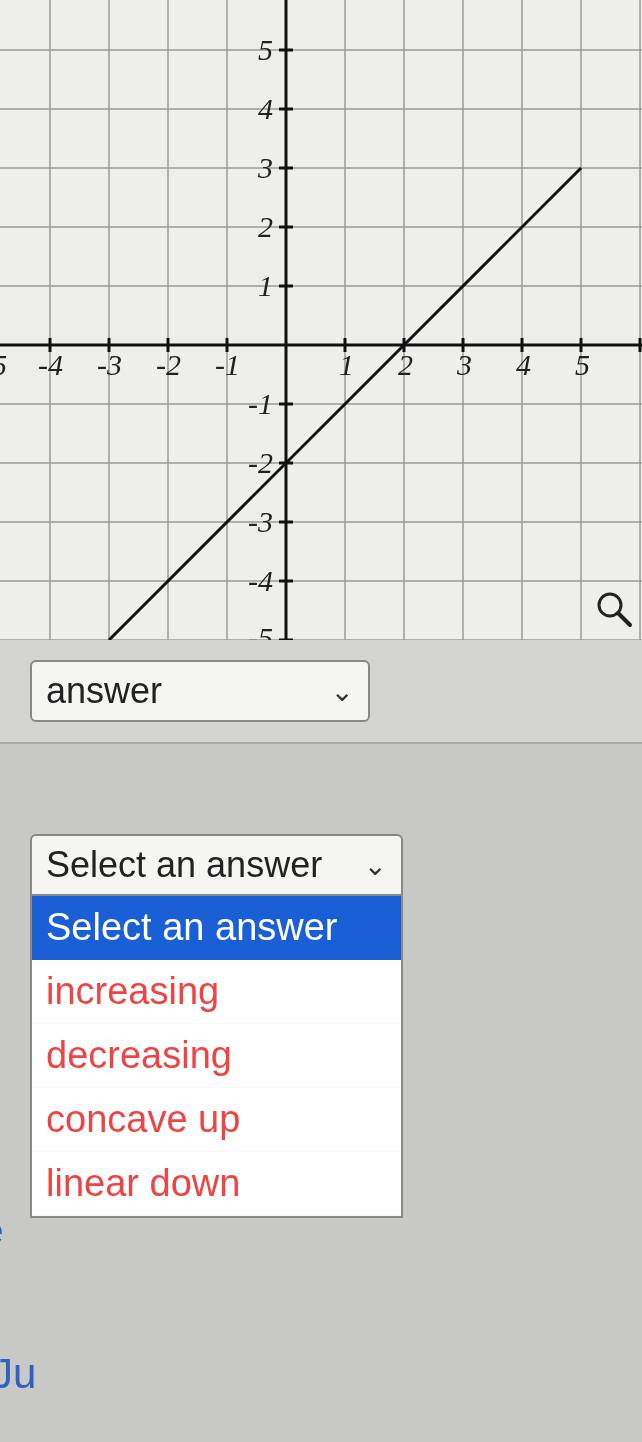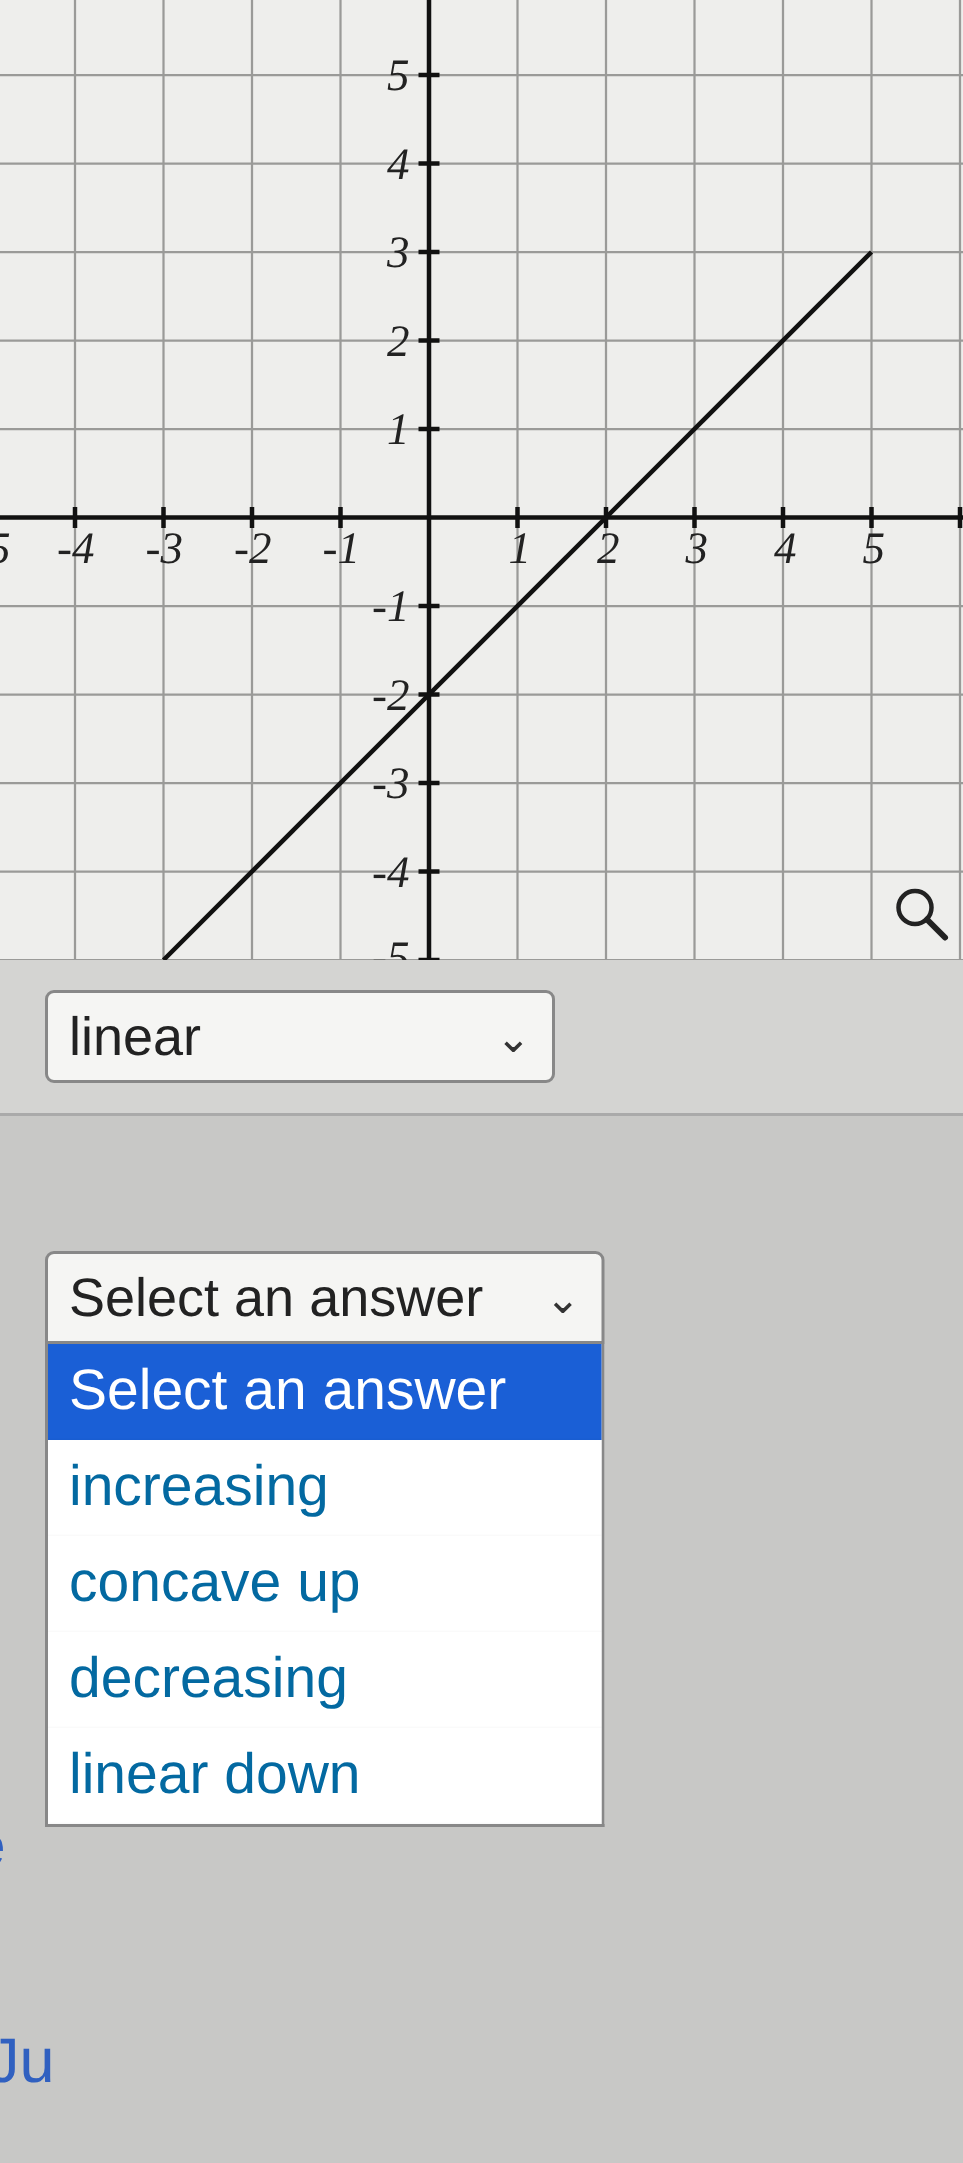--- a/index.html
+++ b/index.html
@@ -86,21 +86,21 @@
   }
   .options-panel {
     background: #fff;
     border: 2px solid #888;
     border-top: none;
     width: 100%;
   }
   .option {
     padding: 10px 14px;
     font-size: 38px;
-    color: #0369a1;
+    color: #ef4444;
     background: #fff;
     border-bottom: 1px solid rgba(0,0,0,0.02);
   }
   .option.highlight {
     background: #1a5fd6;
     color: #fff;
   }
   .side-text {
     position: absolute;
     font-size: 38px;
@@ -219,38 +219,38 @@
     </g>
   </svg>
   <svg class="magnify" viewBox="0 0 40 40">
     <circle cx="16" cy="16" r="11" stroke="#222" stroke-width="3" fill="none"></circle>
     <line x1="24" y1="24" x2="36" y2="36" stroke="#222" stroke-width="4" stroke-linecap="round"></line>
   </svg>
 </div>
 
 <div class="dropdown-row">
   <div class="select-box">
-    <span>linear</span>
+    <span>answer</span>
     <span class="chev">⌄</span>
   </div>
 </div>
 
 <div class="spacer"></div>
 
 <div class="dropdown-open-area">
   <div class="open-select">
     <div class="open-select-header">
       <span>Select an answer</span>
       <span class="chev">⌄</span>
     </div>
     <div class="options-panel">
       <div class="option highlight">Select an answer</div>
       <div class="option">increasing</div>
+      <div class="option">decreasing</div>
       <div class="option">concave up</div>
-      <div class="option">decreasing</div>
       <div class="option">linear down</div>
     </div>
   </div>
 </div>
 
 <div class="hr-line"></div>
 
 <div class="side-text side-le">le</div>
 <div class="side-text side-ju">Ju</div>
 

